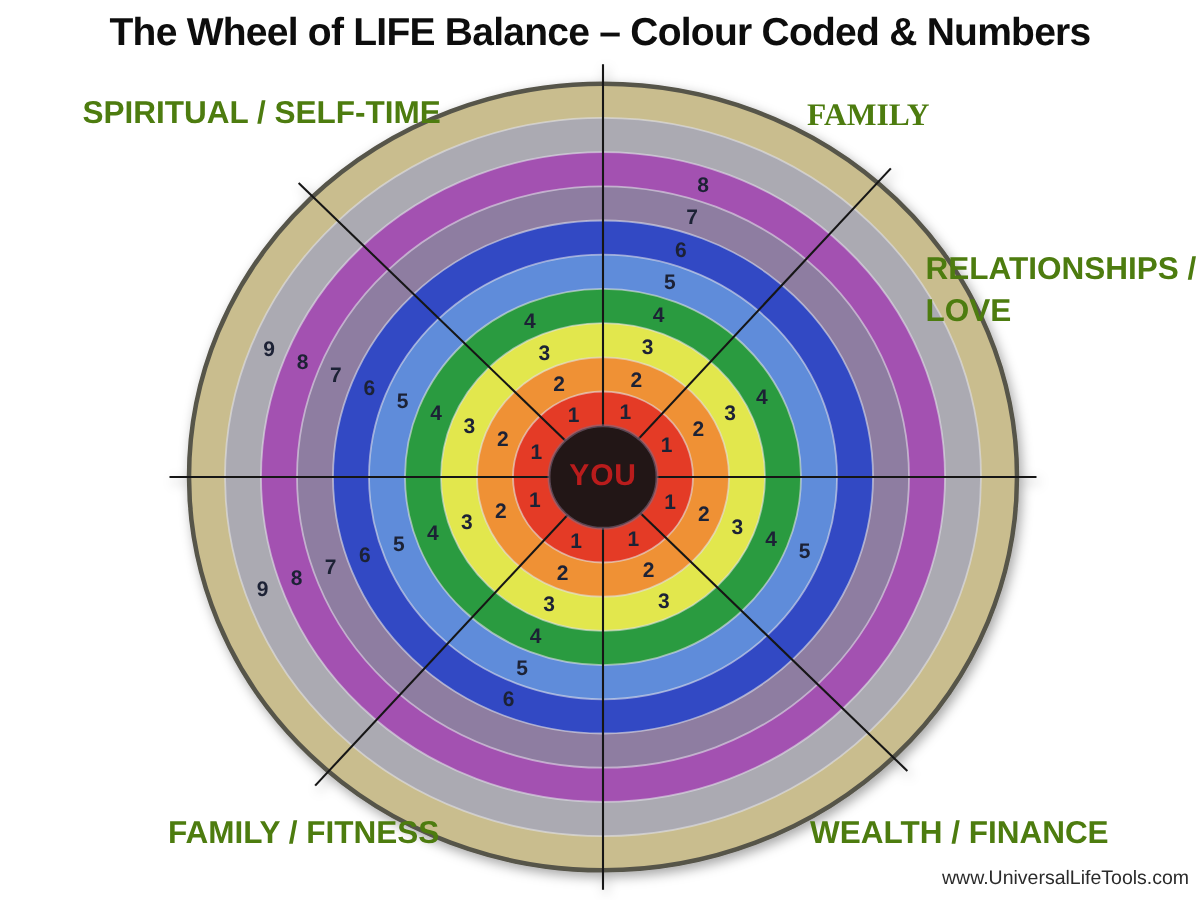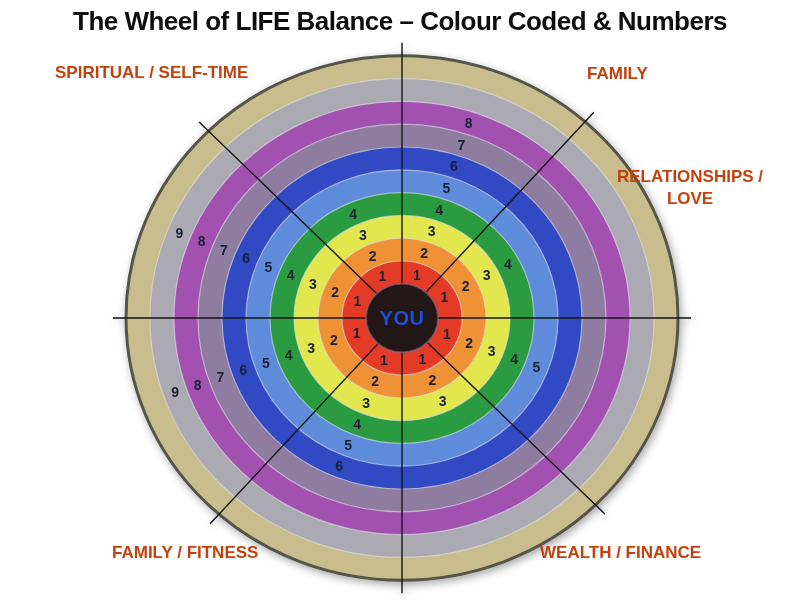--- a/index.html
+++ b/index.html
@@ -27,40 +27,40 @@
     letter-spacing: -0.5px;
     color: #0d0d0d;
   }
   .wheel-svg {
     position: absolute;
     left: 0;
     top: 0;
   }
   .sector-label {
     position: absolute;
-    font-size: 17px;
+    font-size: 21px;
     font-weight: bold;
-    color: #c2410c;
+    color: #4d7c0f;
     white-space: pre-line;
     line-height: 1.32;
   }
   .lbl-spiritual { left: 55px;  top: 62px; }
-  .lbl-family    { left: 587px; top: 63px; }
-  .lbl-relationships { left: 617px; top: 166px; text-align: center; }
+  .lbl-family    { left: 538px; top: 63px; font-family: Liberation Serif, serif; }
+  .lbl-relationships { left: 617px; top: 166px; }
   .lbl-social    { left: 8px;   top: 186px; }
   .lbl-service   { left: 22px;  top: 421px; }
   .lbl-career    { left: 650px; top: 428px; }
   .lbl-health    { left: 112px; top: 542px; }
   .lbl-wealth    { left: 540px; top: 542px; text-align: right; }
   .you-label {
     position: absolute;
     left: 402px;
     top: 318px;
     transform: translate(-50%, -50%);
-    color: #1d4ed8;
+    color: #b91c1c;
     font-size: 20px;
     font-weight: bold;
     letter-spacing: 0.5px;
   }
   .website {
     position: absolute;
     left: 628px;
     top: 577px;
     font-size: 13px;
     color: #2b2b2b;
@@ -155,14 +155,15 @@
 
 
 
 
   <div class="sector-label lbl-health">FAMILY / FITNESS</div>
 
   <div class="sector-label lbl-wealth">WEALTH / FINANCE</div>
 
   <div class="you-label">YOU</div>
 
+  <div class="website">www.UniversalLifeTools.com</div>
 
 </div>
 
 </body></html>

